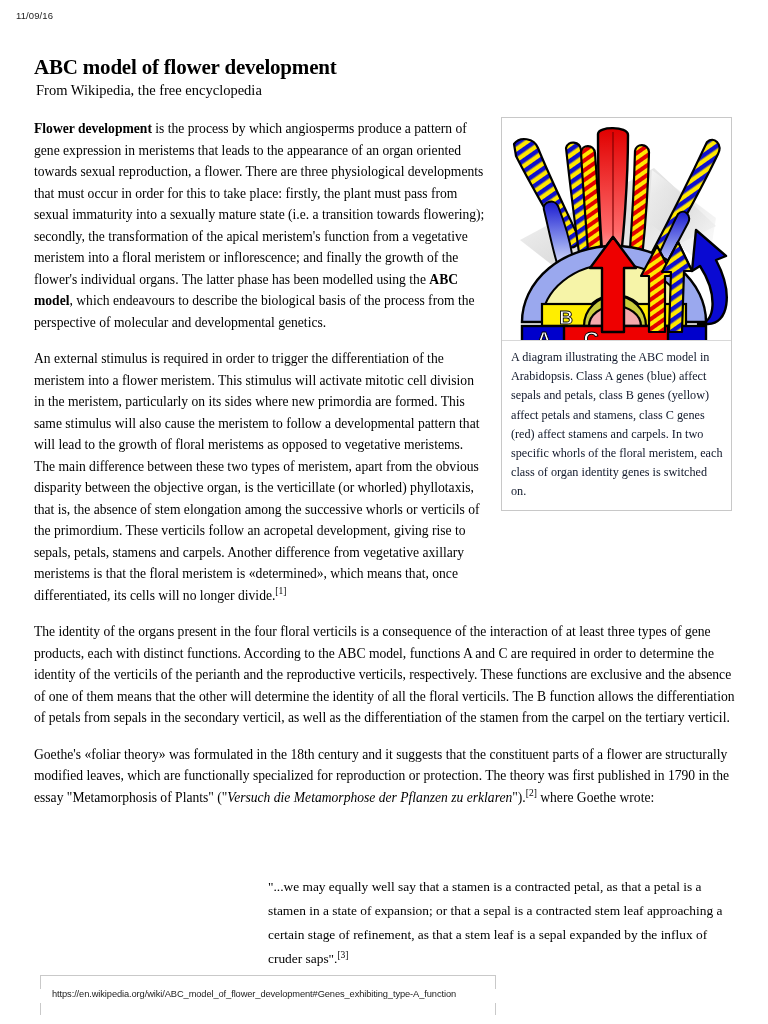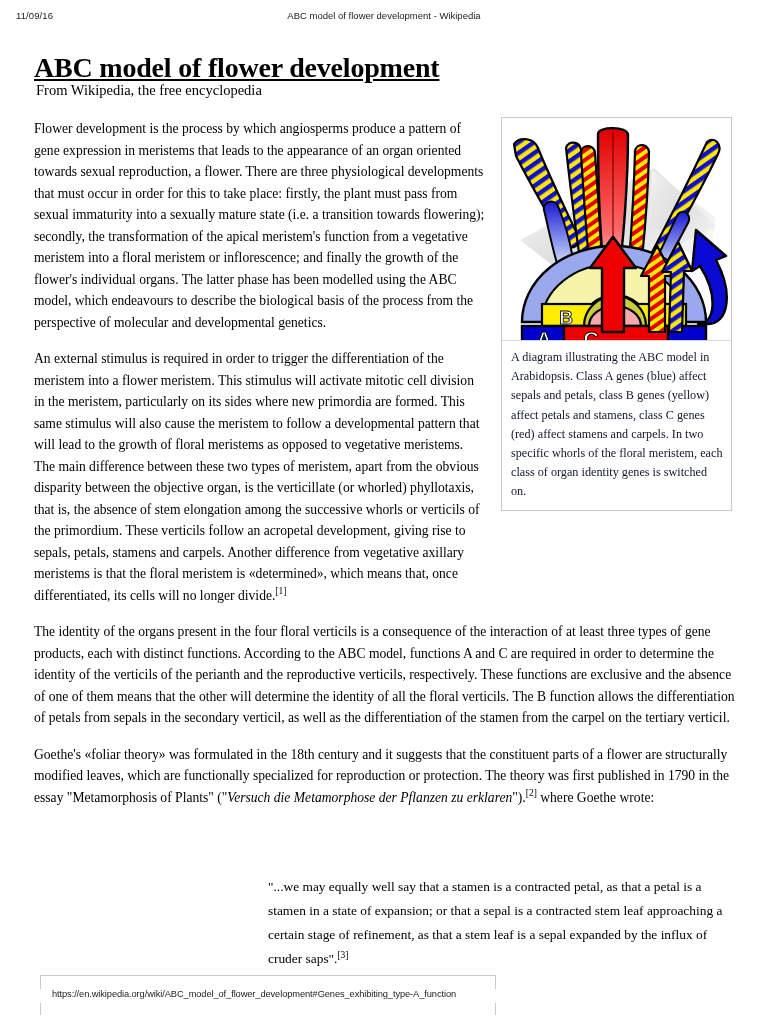--- a/index.html
+++ b/index.html
@@ -39,27 +39,26 @@
     left: 0;
     top: 0;
     width: 768px;
     text-align: center;
   }
 
   
   .page-title {
     position: absolute;
     left: 34px;
-    top: 34px;
-    font-size: 28px;
+    top: 42px;
+    font-size: 21px;
     font-weight: bold;
     letter-spacing: -0.2px;
     line-height: 1.1;
     white-space: nowrap;
-    text-decoration: underline;
   }
   .subtitle {
     position: absolute;
     left: 36px;
     top: 82px;
     font-size: 14.5px;
     color: #000000;
   }
 
   
@@ -75,21 +74,21 @@
   }
   .content p {
     margin: 0 0 15px 0;
   }
   .content p.para-wrap {
     width: 452px;
   }
   .content p.full {
     width: 704px;
   }
-  .content b { font-weight: normal; }
+  .content b { font-weight: bold; }
   .content i { font-style: italic; }
   sup.ref {
     font-size: 9.5px;
     vertical-align: super;
     line-height: 0;
   }
 
   
   .figure {
     position: absolute;
@@ -164,21 +163,20 @@
     position: absolute;
     right: 8px;
     top: 0;
   }
 </style>
 </head>
 <body>
 
 <div class="print-header">
   <span class="ph-date">11/09/16</span>
-  <span class="ph-title">ABC model of flower development - Wikipedia</span>
 </div>
 
 <h1 class="page-title">ABC model of flower development</h1>
 <div class="subtitle">From Wikipedia, the free encyclopedia</div>
 
 <div class="figure">
   <div class="figure-imgbox">
     <svg class="diagram-svg" viewBox="0 0 229 222">
       <defs>
         <linearGradient id="gshadow" x1="0" y1="0" x2="1" y2="1">

